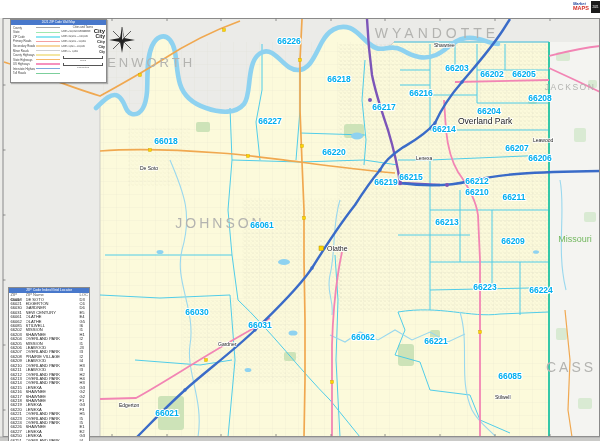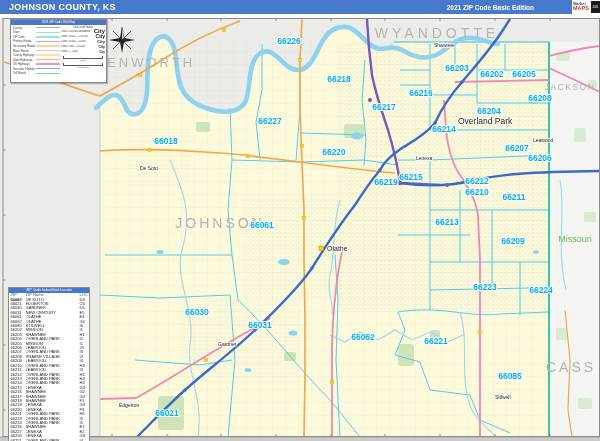--- a/index.html
+++ b/index.html
@@ -43,24 +43,20 @@
   .ziplbl{font:bold 8.5px "Liberation Sans",sans-serif;fill:#00AEEF;stroke:#ffffff;stroke-width:2.2px;paint-order:stroke;text-anchor:middle;}
   .countylbl{font:13px "Liberation Sans",sans-serif;fill:#b3b3b0;letter-spacing:3px;text-anchor:middle;}
   .citylbl{font:5px "Liberation Sans",sans-serif;fill:#222;stroke:#fff;stroke-width:1.4px;paint-order:stroke;}
   .statelbl{font:9px "Liberation Sans",sans-serif;fill:#74b860;text-anchor:middle;}
 </style>
 </head>
 <body>
 
 <div id="stage">
 
-  <div id="topbar">
-    <span class="title">JOHNSON COUNTY, KS</span>
-    <span class="edition">2021 ZIP Code Basic Edition</span>
-  </div>
   <div id="logo">
     <span class="l1">Market</span>
     <span class="l2">MAPS</span>
     <span class="badge">2021</span>
   </div>
 
   <div id="mapwrap">
   <svg width="600" height="423" viewBox="0 18 600 423">
     <defs>
       <pattern id="speckle" width="4" height="4" patternUnits="userSpaceOnUse">

